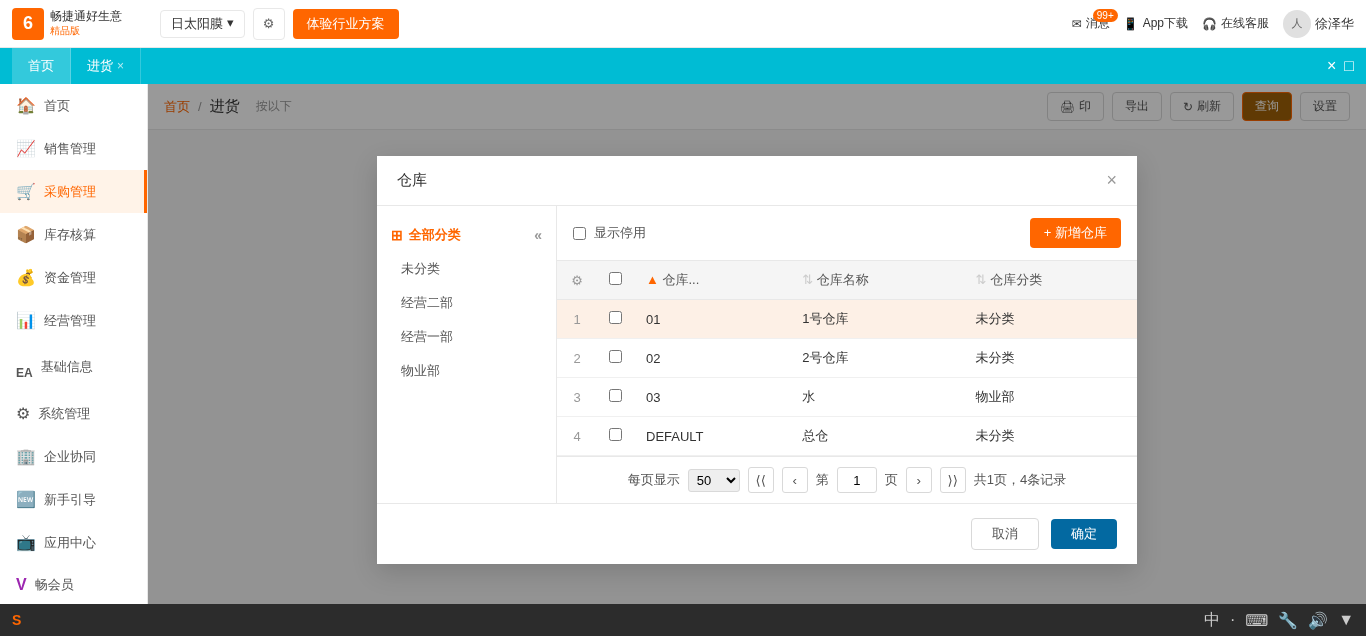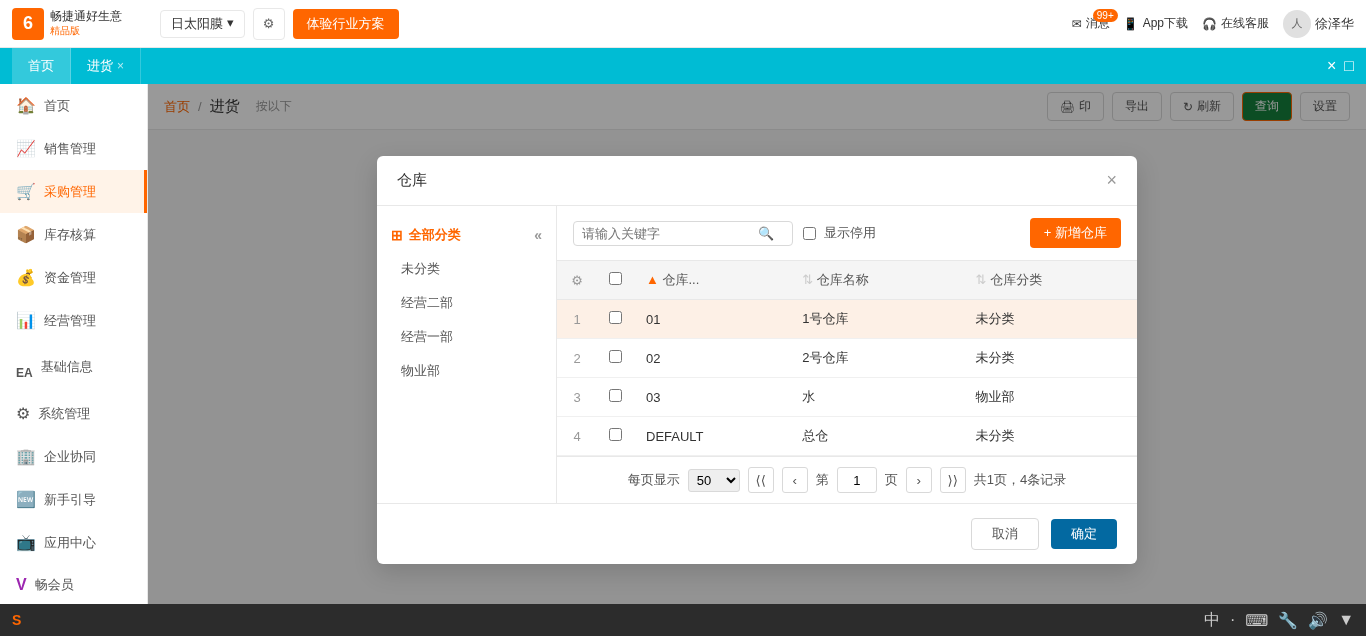--- a/index.html
+++ b/index.html
@@ -108,21 +108,21 @@
 
     
     .modal-overlay {
       position: absolute; top: 0; left: 0; width: 100%; height: 100%;
       background: rgba(0,0,0,0.4);
       display: flex; align-items: center; justify-content: center;
       z-index: 100;
     }
     .modal {
       background: #fff;
-      border-radius: 6px;
+      border-radius: 0;
       width: 760px;
       max-height: 580px;
       display: flex;
       flex-direction: column;
       box-shadow: 0 8px 24px rgba(0,0,0,0.15);
     }
     .modal-header {
       display: flex; align-items: center; justify-content: space-between;
       padding: 14px 20px;
       border-bottom: 1px solid #e8e8e8;
@@ -232,21 +232,21 @@
     .page-header-bar {
       background: #fff; padding: 8px 16px;
       display: flex; align-items: center; gap: 8px;
       border-bottom: 1px solid #e8e8e8;
     }
     .page-actions { display: flex; gap: 8px; margin-left: auto; }
     .page-action-btn {
       border: 1px solid #d9d9d9; background: #fff; border-radius: 4px;
       padding: 5px 12px; font-size: 12px; cursor: pointer; color: #555; display: flex; align-items: center; gap: 4px;
     }
-    .page-action-btn.orange { background: #15803d; color: #fff; border-color: #f60; }
+    .page-action-btn.orange { background: #a16207; color: #fff; border-color: #f60; }
 
     
     .bottom-bar {
       position: fixed; bottom: 0; left: 0; right: 0; height: 32px;
       background: #2c2c2c; display: flex; align-items: center; justify-content: flex-end;
       padding: 0 12px; gap: 10px; z-index: 200;
     }
     .bottom-icon { color: #ccc; font-size: 16px; cursor: pointer; }
 
     
@@ -426,24 +426,20 @@
               <span>经营一部</span>
             </div>
             <div class="tree-item">
               <span>物业部</span>
             </div>
           </div>
 
           <div class="modal-right">
 
             <div class="modal-toolbar">
-              <div class="search-box">
-                <input class="search-input" type="text" placeholder="请输入关键字" style="">
-                <span class="search-icon">🔍</span>
-              </div>
               <label class="show-disabled">
                 <input type="checkbox" style="">
                 <span>显示停用</span>
               </label>
               <button class="add-btn">+ 新增仓库</button>
             </div>
 
             <div class="modal-table">
               <table>
                 <thead>

